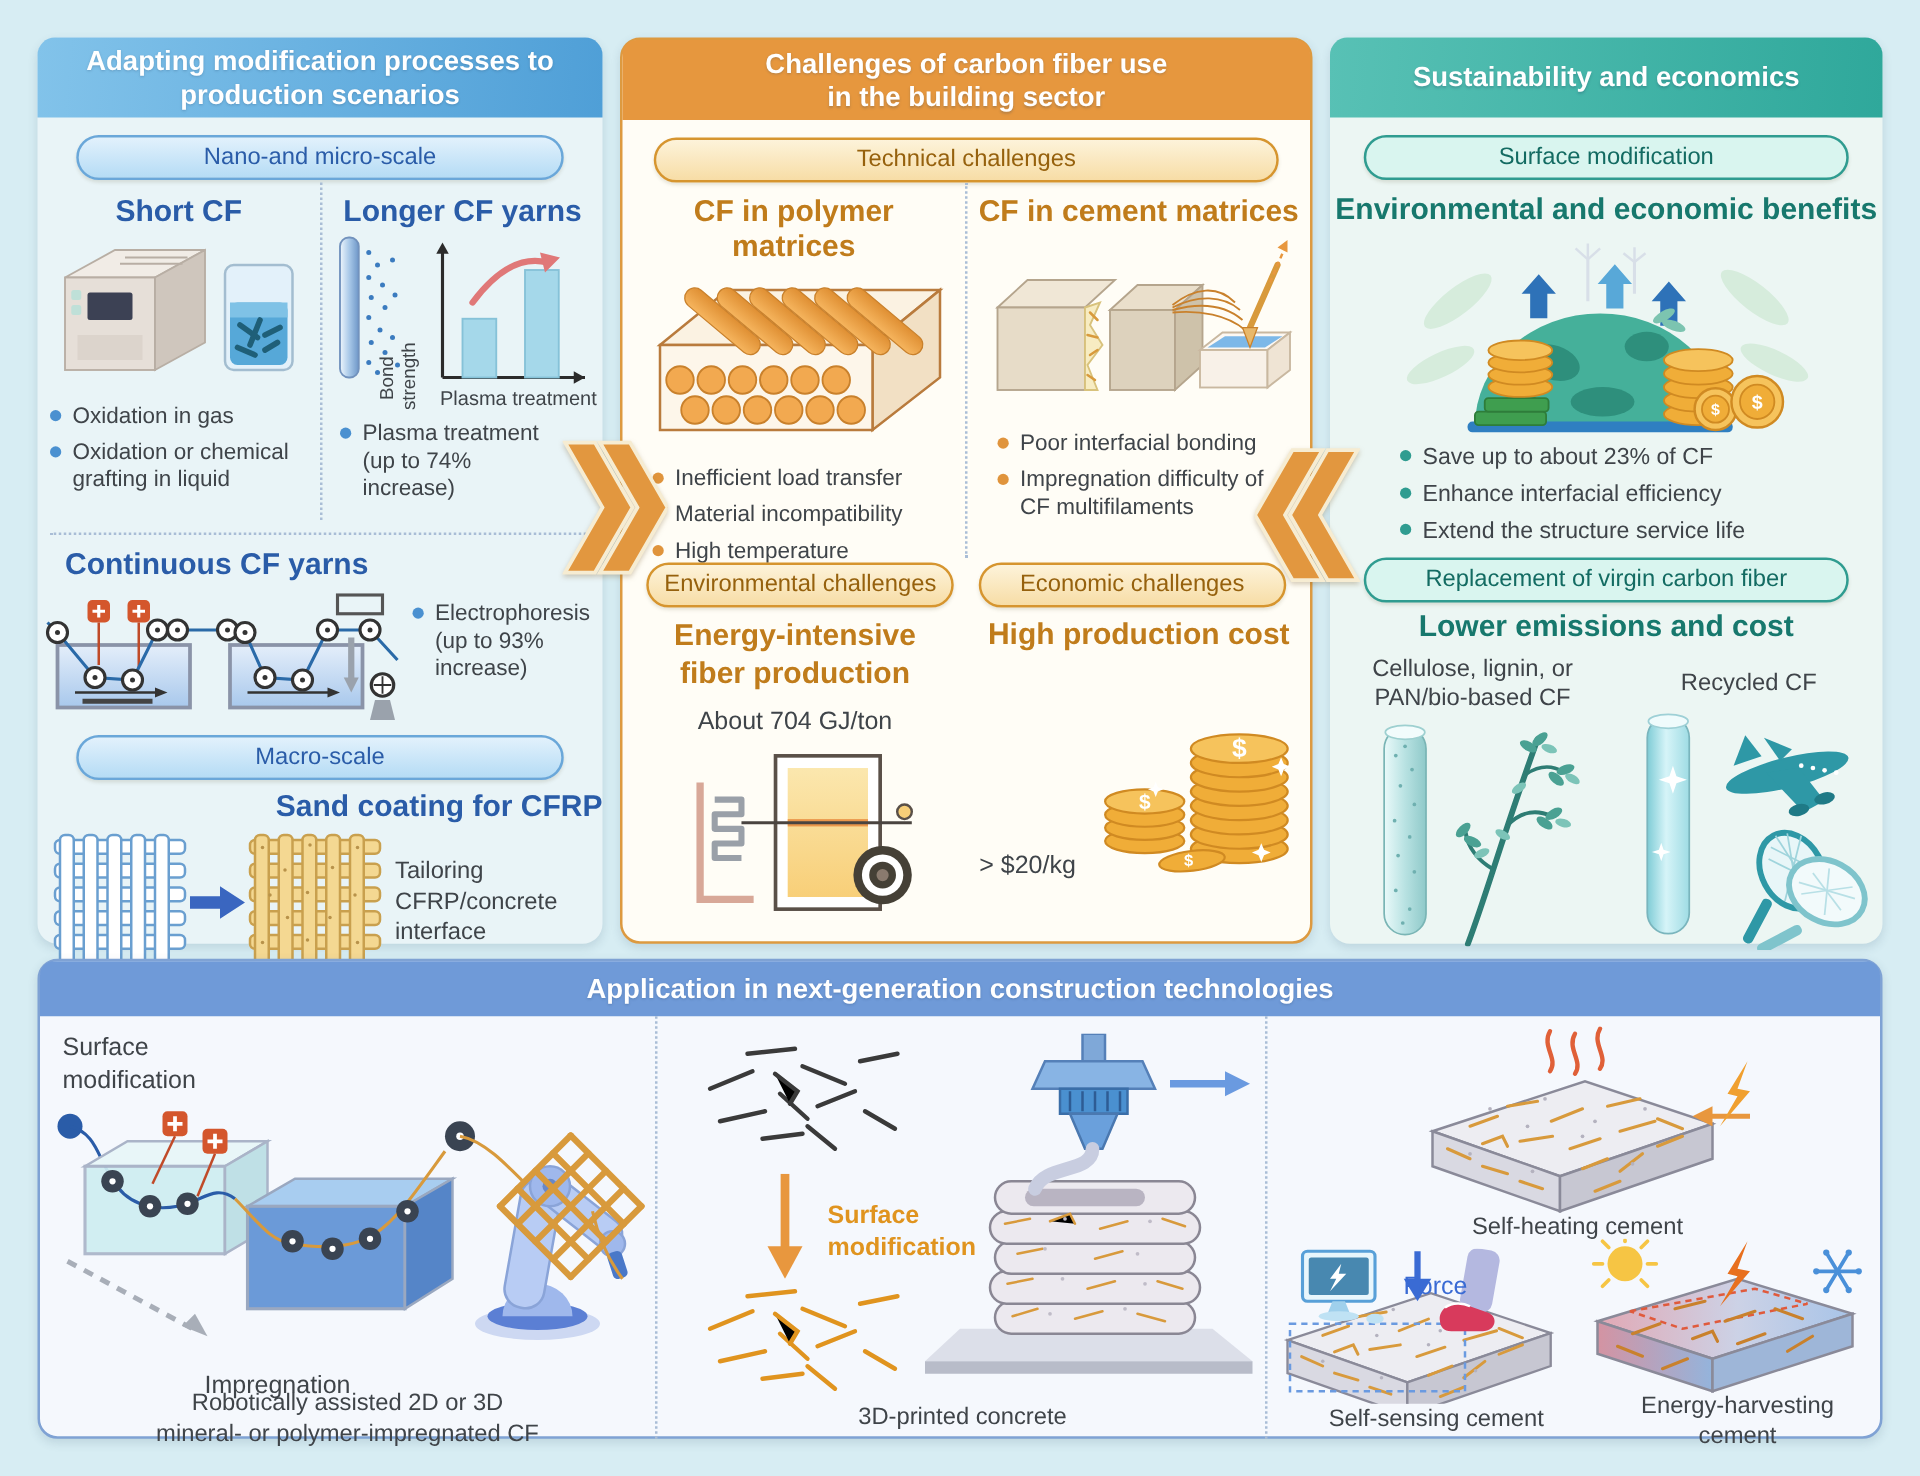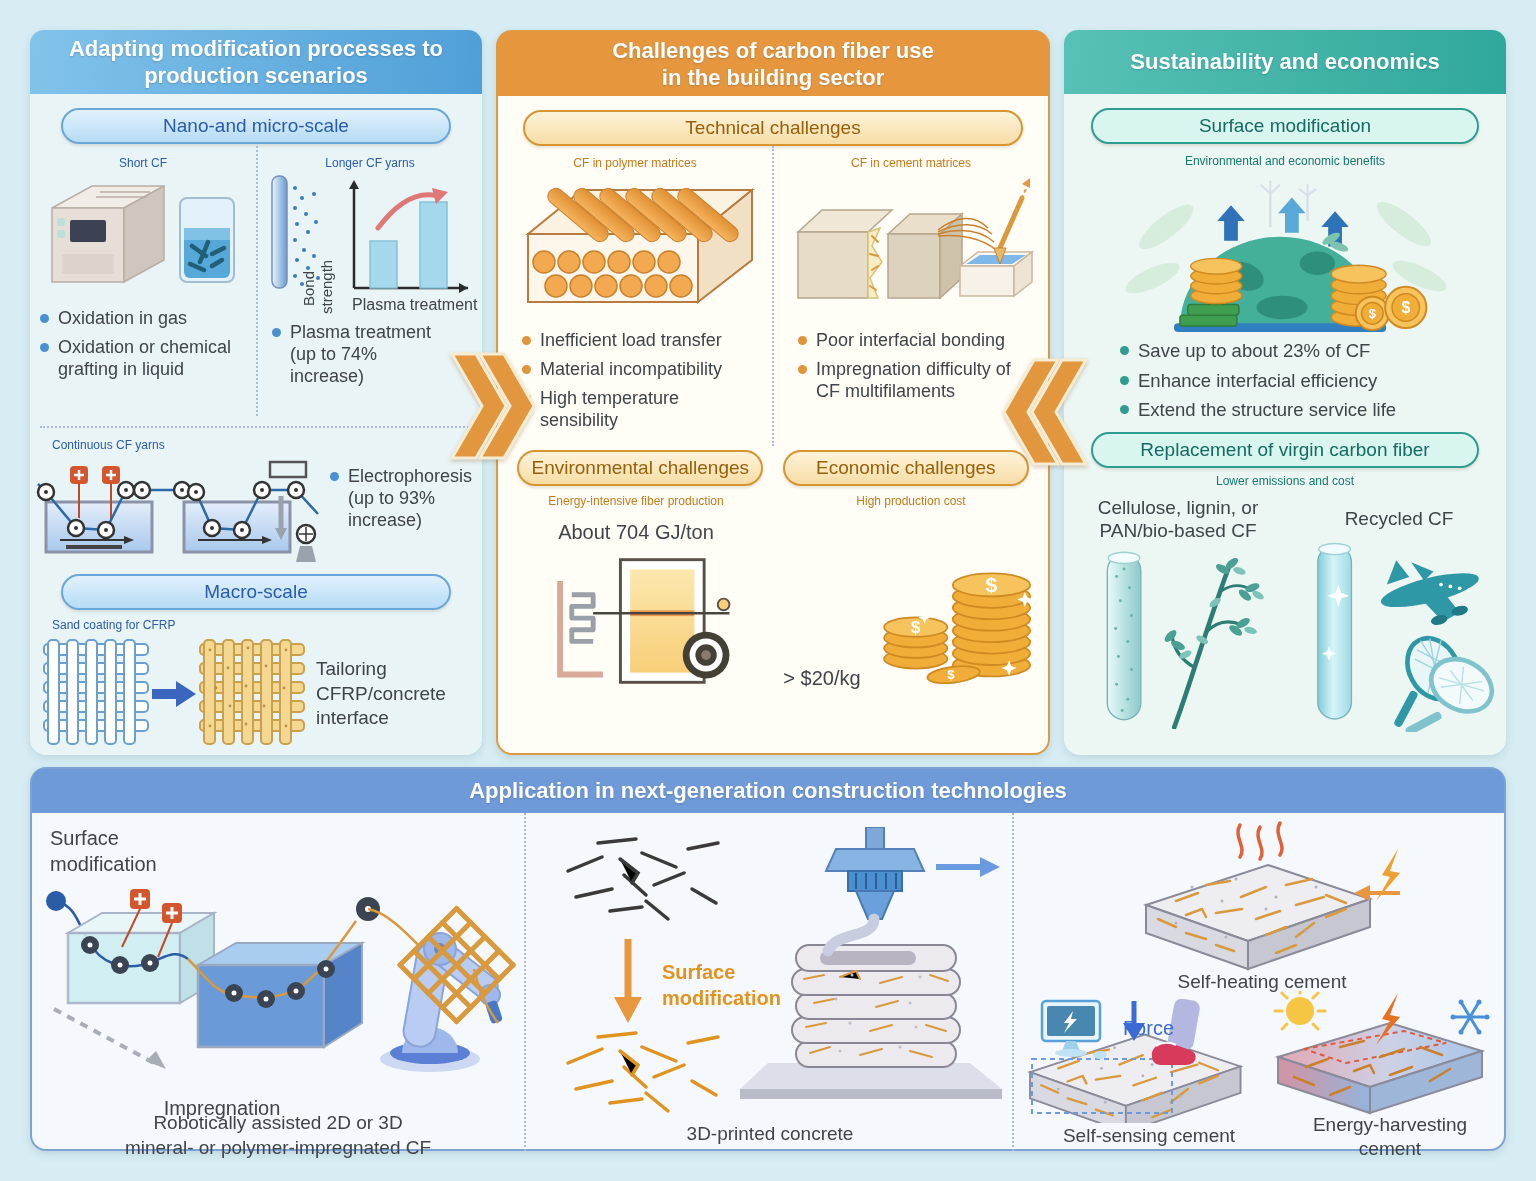--- a/index.html
+++ b/index.html
@@ -12,21 +12,21 @@
 #panel-mid{left:496px;top:30px;width:554px;height:725px;background:#fffdf6;border:2.5px solid #dd9a40}
 #panel-mid .panel-header{height:64px;background:#e6973e;border-radius:11px 11px 0 0}
 #panel-right{left:1064px;top:30px;width:442px;height:725px;background:#ecf6f3}
 #panel-right .panel-header{height:64px;background:linear-gradient(95deg,#58c1b5,#2fa89b)}
 #panel-bottom{left:30px;top:767px;width:1476px;height:384px;background:#f5f8fd;border:2.5px solid #7fa2d4}
 #panel-bottom .panel-header{height:44px;background:#6f9ad8;border-radius:11px 11px 0 0;font-size:22px}
 .pill{margin:14px auto 0;border-radius:999px;display:flex;align-items:center;justify-content:center;font-size:19px;height:36px;box-shadow:0 2px 3px rgba(90,80,40,.15)}
 .pill-blue{background:linear-gradient(#e2f1fc,#b5dcf5);border:2px solid #6aa7d9;color:#2a5ca8}
 .pill-orange{background:linear-gradient(#fdf3da,#f7dda6);border:2px solid #d6952f;color:#96610d}
 .pill-teal{background:#d9f5ef;border:2px solid #2f9c90;color:#136b62}
-.subhead{font-weight:normal;font-size:12px;text-align:center;margin-top:10px}
+.subhead{font-weight:bold;font-size:24px;text-align:center;margin-top:10px}
 .txt-blue{color:#2a5ca8}.txt-orange{color:#c07c1b}.txt-teal{color:#17786d}
 .bullets{display:flex;flex-direction:column;gap:7px;font-size:18px;line-height:1.22}
 .bullet{display:flex;gap:9px}
 .dot{width:9px;height:9px;border-radius:50%;flex:none;margin-top:6px}
 .dot-blue{background:#4a90d0}.dot-orange{background:#e0943c}.dot-teal{background:#2f9c90}
 .cols{display:flex}
 .divider-v{border-right:2px dotted #a9bdd6}
 .hr-dot{border-top:2.5px dotted #a9bdd6}
 .center{display:flex;justify-content:center}
 .caption{font-size:19px;text-align:center;color:#3f4449}
@@ -197,21 +197,21 @@
         <div class="bullets" style="width:150px;margin-top:10px">
           <div class="bullet">
               <span class="dot dot-blue"></span>
               <span>Electrophoresis (up to 93% increase)</span>
             </div>
         </div>
       </div>
     </div>
 
     <div class="pill pill-blue" style="width:390px;margin-top:8px">Macro-scale</div>
-    <div class="subhead txt-blue" style="text-align:left;padding-left:22px;margin-top:8px">Sand coating for CFRP</div>
+    <div class="subhead txt-blue" style="text-align:right;padding-left:22px;margin-top:8px">Sand coating for CFRP</div>
 
     <div class="cols" style="align-items:center;margin-top:6px;padding:0 10px;gap:0">
       <svg width="112" height="112" viewBox="0 0 112 112">
         <g fill="#ffffff" stroke="#6a9fd0" stroke-width="2">
           <rect x="4" y="6" width="104" height="11" rx="4"></rect>
             <rect x="4" y="25" width="104" height="11" rx="4"></rect>
           <rect x="4" y="44" width="104" height="11" rx="4"></rect>
             <rect x="4" y="63" width="104" height="11" rx="4"></rect>
           <rect x="4" y="82" width="104" height="11" rx="4"></rect>
           <rect x="8" y="2" width="11" height="104" rx="4"></rect>

